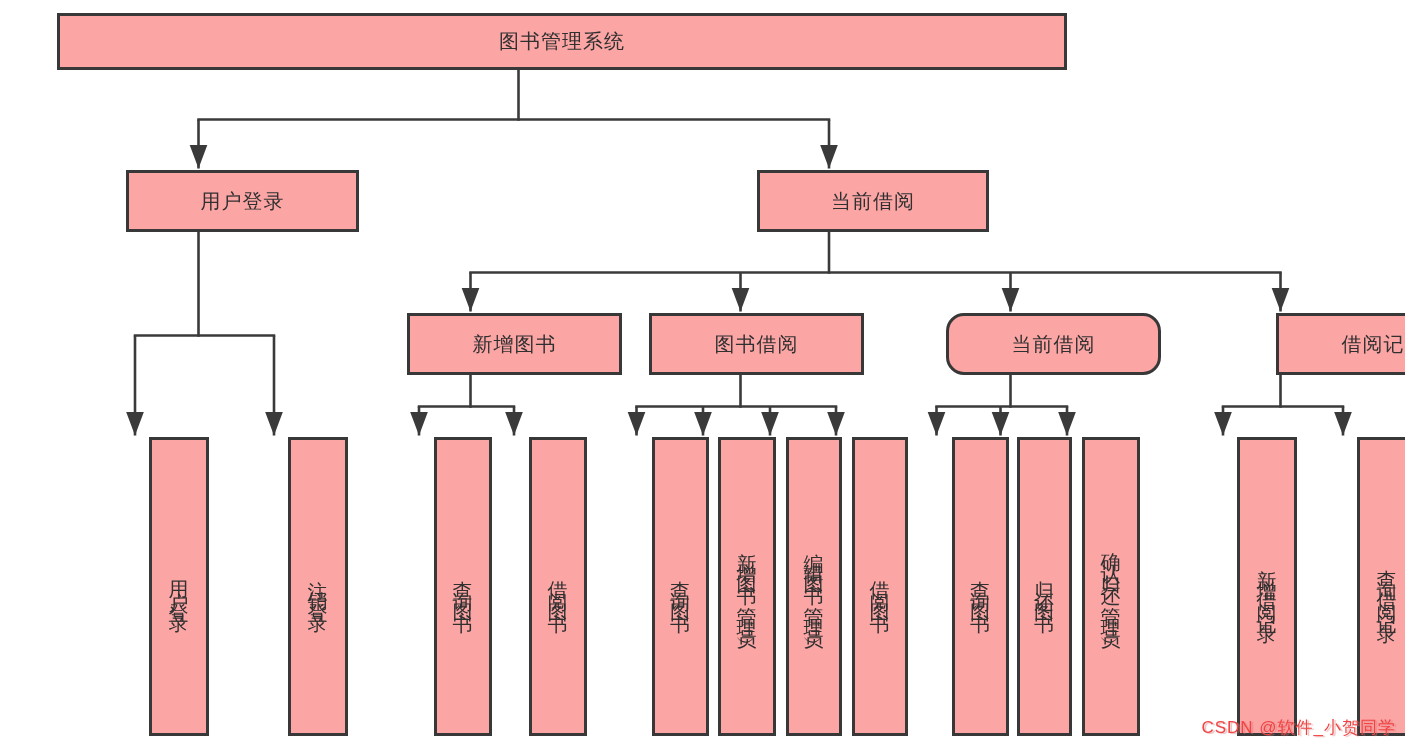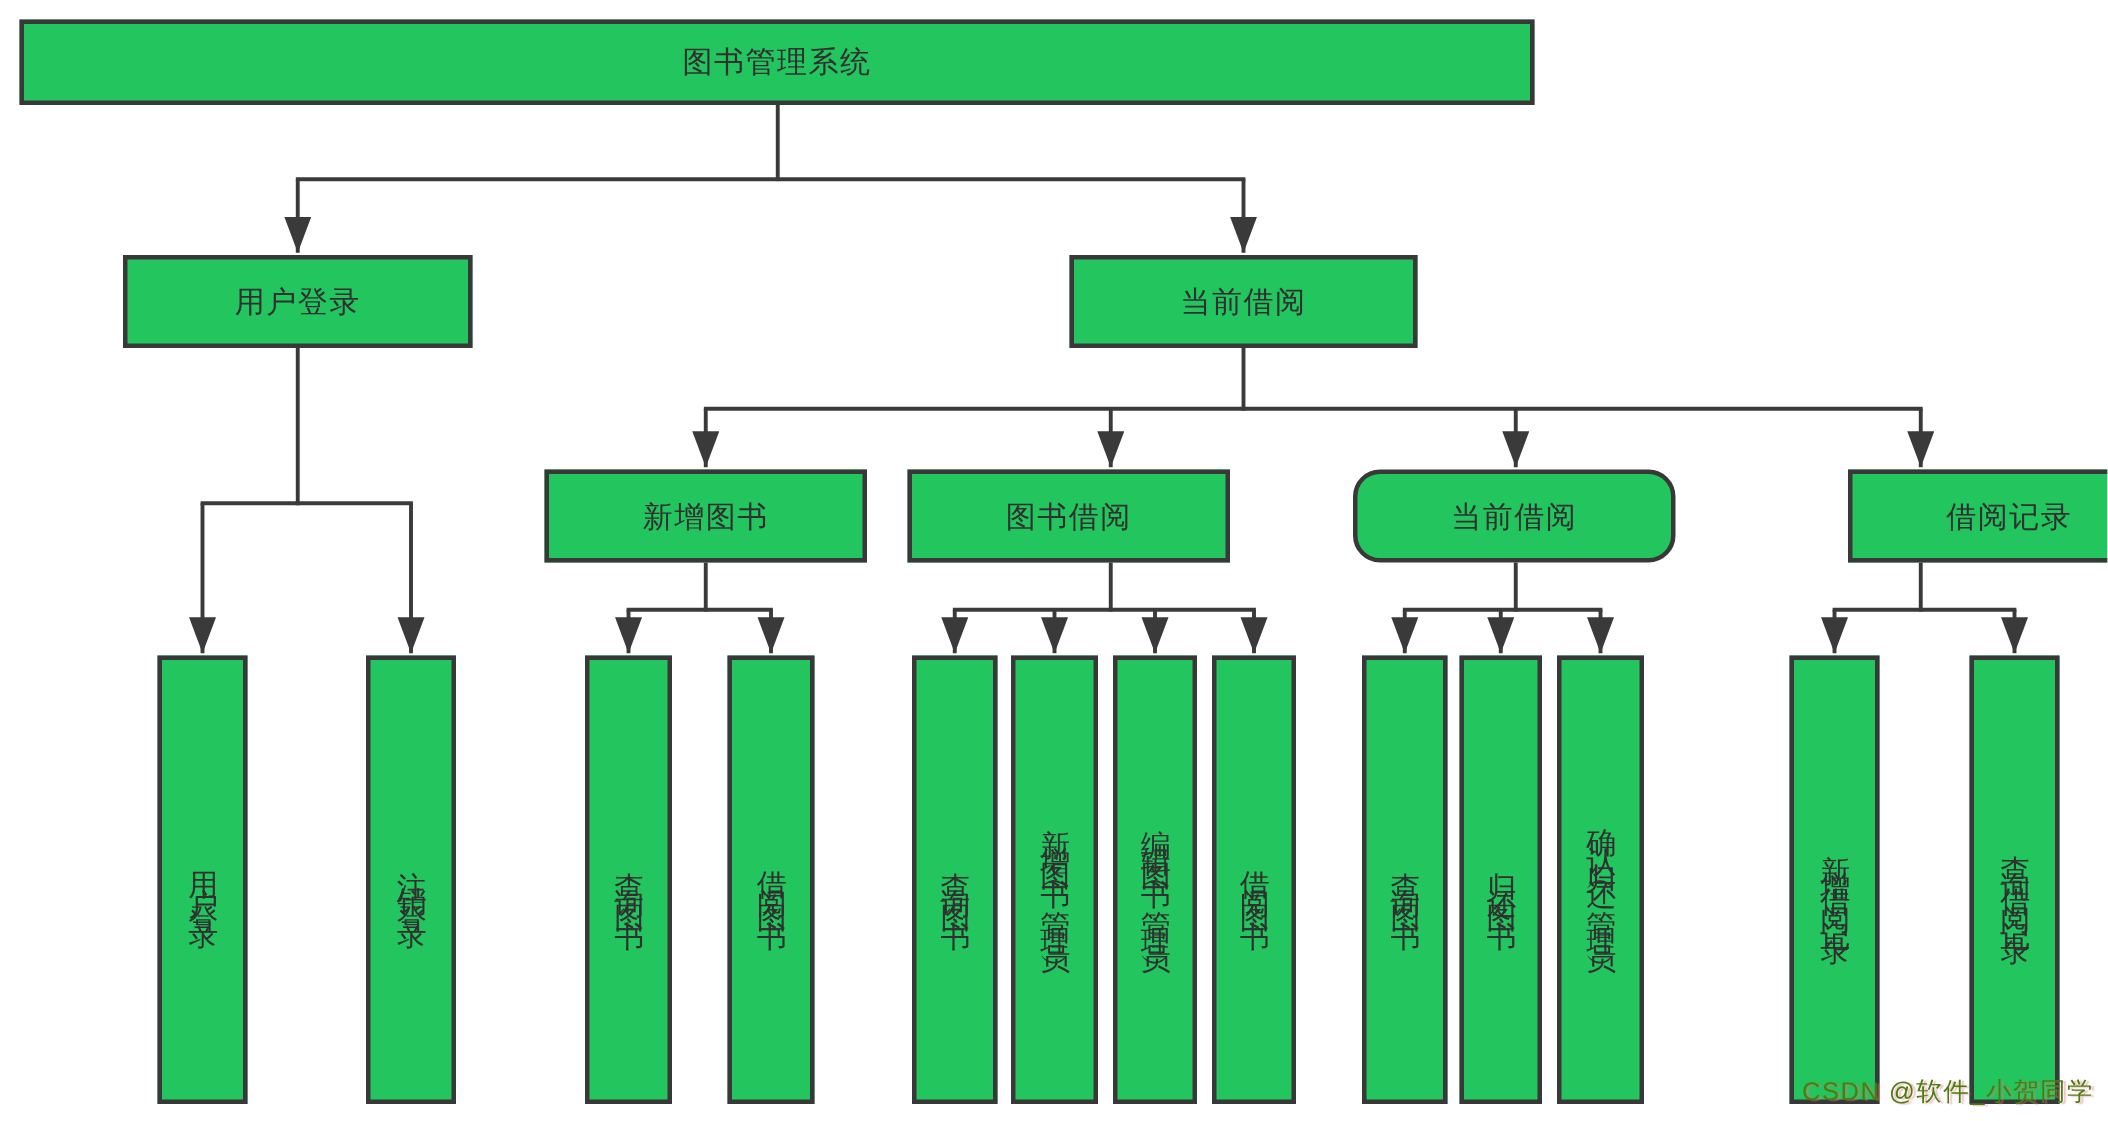--- a/index.html
+++ b/index.html
@@ -15,26 +15,27 @@
   svg.connectors {
     position: absolute;
     left: 0; top: 0;
     width: 1405px; height: 747px;
   }
   svg.connectors line { stroke: #3a3a3a; stroke-width: 2.6; }
   svg.connectors .arwhead { fill: #3a3a3a; }
 
   .node {
     position: absolute;
-    background: #22c55e;
+    background: #fca5a5;
     border: 3px solid #383838;
     box-sizing: border-box;
     display: flex;
     align-items: center;
     justify-content: center;
+    margin-left: 44px;
   }
   .hnode { font-size: 20px; letter-spacing: 1px; }
   .vnode span {
     writing-mode: vertical-rl;
     text-orientation: mixed;
     font-size: 20px;
     letter-spacing: 11px;
     line-height: 1;
     white-space: nowrap;
   }
@@ -61,21 +62,21 @@
   .n-l-cbc     { left: 1038px; width: 58px; }
   .n-l-bra     { left: 1193px; width: 60px; }
   .n-l-brq     { left: 1313px; width: 60px; }
 
   .watermark {
     position: absolute;
     right: 9px;
     top: 716px;
     font-size: 17px;
     letter-spacing: 1px;
-    color: #4d7c0f;
+    color: #ef4444;
     text-shadow: 2px 1px 1px rgba(219, 120, 120, 0.5);
     white-space: nowrap;
   }
 </style>
 </head>
 <body>
 
 <div class="canvas">
 
   <svg class="connectors" viewBox="0 0 1405 747" xmlns="http://www.w3.org/2000/svg">

